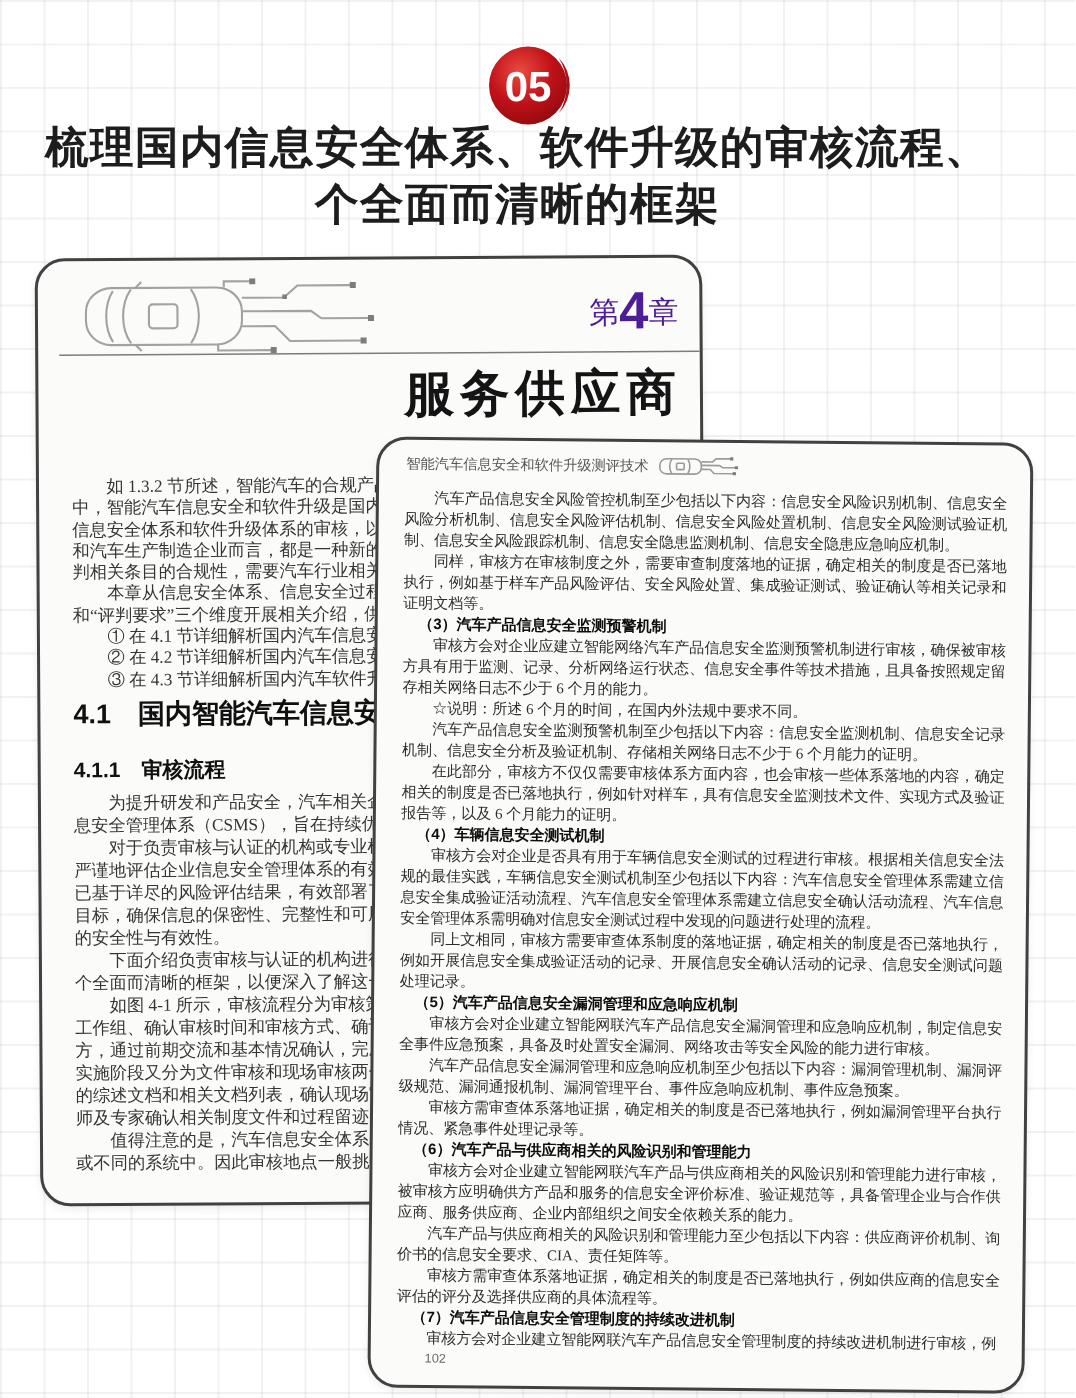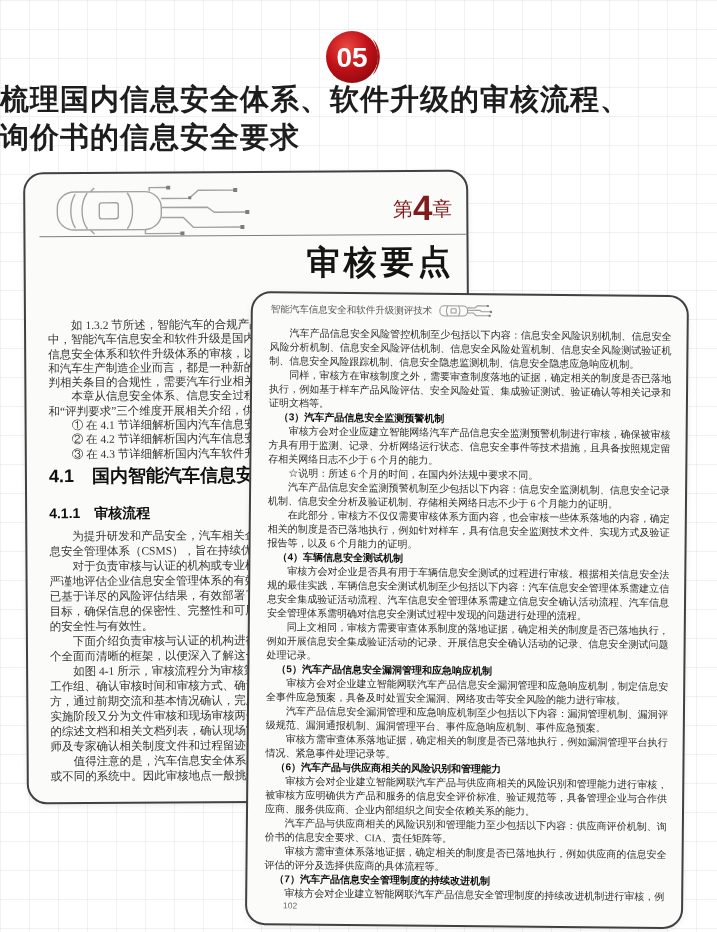--- a/index.html
+++ b/index.html
@@ -8,33 +8,33 @@
     background-image:
       linear-gradient(rgba(160,150,150,.13) 1px, transparent 1px),
       linear-gradient(90deg, rgba(160,150,150,.13) 1px, transparent 1px);
     background-size:29px 29px;
     font-family:"Liberation Sans", sans-serif;
   }
   
   .badge{position:absolute;left:316px;top:28px;width:86px;height:64px;}
   
   .main-title{
-    position:absolute;left:0;top:80px;width:690px;text-align:left;
+    position:absolute;left:0;top:80px;width:690px;text-align:center;
     font-weight:bold;font-size:29px;line-height:38px;color:#1d1d1d;letter-spacing:1px;
   }
   
   .page{
     position:absolute;background:#fbfbf9;border:2px solid #414141;border-radius:20px;
     box-shadow:0 2px 6px rgba(0,0,0,.07);overflow:hidden;
   }
   .left-page{left:25px;top:171px;width:441px;height:628px;transform:rotate(-.35deg);z-index:1;}
   .right-page{left:251px;top:291px;width:434px;height:630px;transform:rotate(.55deg);transform-origin:top left;z-index:2;}
   
   .lp-car{position:absolute;left:28px;top:12px;}
-  .lp-chapter{position:absolute;right:14px;top:16px;color:#7f1d1d;font-weight:500;}
+  .lp-chapter{position:absolute;right:14px;top:16px;color:#4c1d95;font-weight:500;}
   .lp-chapter .ch-small{font-size:20px;vertical-align:6px;}
   .lp-chapter .ch-num{font-size:35px;font-weight:600;vertical-align:2px;}
   .lp-divider{position:absolute;left:14px;right:0;top:62px;border-top:1.5px solid #7c7c7c;}
   .lp-title{
     position:absolute;right:12px;top:68px;font-size:33px;font-weight:800;
     letter-spacing:4px;color:#141414;
   }
   .lp-body{
     position:absolute;left:22px;top:144px;width:620px;
     font-family:"Liberation Serif","DejaVu Serif",serif;
@@ -82,21 +82,21 @@
         </radialGradient>
       </defs>
       <circle cx="36" cy="29" r="26" fill="url(#bg-red)"></circle>
       <path d="M 56.5 10.5 A 27 27 0 0 1 56.5 47.5 A 35 35 0 0 0 56.5 10.5 Z" fill="#ab0e15"></path>
       <text x="36" y="39" text-anchor="middle" font-size="28" font-weight="bold" font-family="Liberation Sans, sans-serif" fill="#ffffff">05</text>
     </svg>
   </div>
 
   <div class="main-title">
     <div>梳理国内信息安全体系、软件升级的审核流程、</div>
-    <div>询价书的信息安全要求</div>
+    <div>个全面而清晰的框架</div>
   </div>
 
   <div class="page left-page">
 
     <svg class="lp-car" width="218" height="50" viewBox="0 0 218 50">
       <g fill="none" stroke="#a2a2a2" stroke-width="1.4">
         <rect x="4" y="6" width="104" height="38" rx="17" ry="16"></rect>
         <path d="M22 8 c-6 9 -6 25 0 34"></path>
         <path d="M34 7 c-7 10 -7 26 0 36"></path>
         <path d="M74 7 c7 10 7 26 0 36"></path>
@@ -118,21 +118,21 @@
         <rect x="135" y="11" width="3" height="3"></rect>
       </g>
     </svg>
 
     <div class="lp-chapter">
       <span class="ch-small">第</span><span class="ch-num">4</span><span class="ch-small">章</span>
     </div>
 
     <div class="lp-divider"></div>
 
-    <div class="lp-title">审核要点</div>
+    <div class="lp-title">服务供应商</div>
 
     <div class="lp-body">
       <div>
 
       <div class="lp-line">　　如 1.3.2 节所述，智能汽车的合规产品测</div>
           <div class="lp-line">中，智能汽车信息安全和软件升级是国内汽车</div>
           <div class="lp-line">信息安全体系和软件升级体系的审核，以及车</div>
           <div class="lp-line">和汽车生产制造企业而言，都是一种新的挑战</div>
           <div class="lp-line">判相关条目的合规性，需要汽车行业相关从业</div>
           <div class="lp-line">　　本章从信息安全体系、信息安全过程保障</div>

